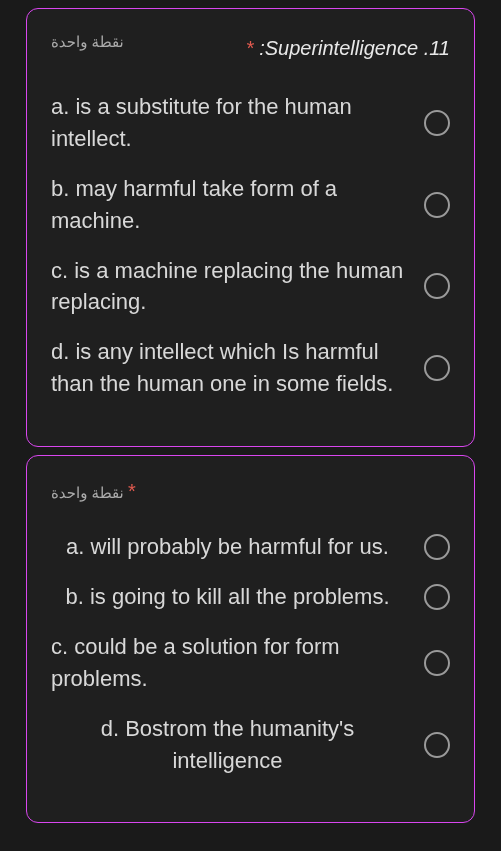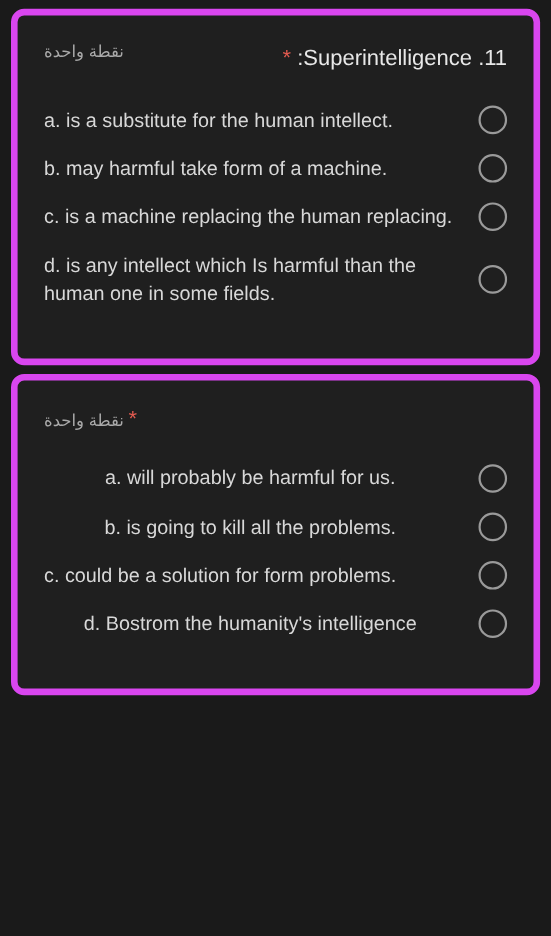--- a/index.html
+++ b/index.html
@@ -4,58 +4,59 @@
 <style>
   html, body {
     margin: 0;
     padding: 0;
     background: #1a1a1a;
     font-family: Arial, sans-serif;
     width: 501px;
   }
   .card {
     background: #1f1f1f;
-    border: 6px solid #d946ef;
+    border: 1px solid #d946ef;
     border-radius: 12px;
-    margin: 8px 10px;
+    margin: 8px 26px;
     padding: 24px 24px 28px 24px;
     box-sizing: border-box;
   }
   .header {
     display: flex;
     justify-content: space-between;
     align-items: flex-start;
     margin-bottom: 28px;
   }
   .points {
     color: #aaa;
     font-size: 15px;
     direction: rtl;
     white-space: nowrap;
   }
   .title-wrap {
     text-align: center;
     color: #e8e8e8;
     font-size: 20px;
     line-height: 1.5;
+    font-style: italic;
   }
   .asterisk {
     color: #e05a4f;
     font-size: 20px;
   }
   .option {
     display: flex;
     align-items: center;
     justify-content: space-between;
     gap: 20px;
     margin: 18px 0;
   }
   .option-text {
     color: #d8d8d8;
-    font-size: 18px;
+    font-size: 22px;
     line-height: 1.45;
     flex: 1;
   }
   .option-text.rtl { text-align: center; }
   .radio {
     width: 22px;
     height: 22px;
     border: 2px solid #9a9a9a;
     border-radius: 50%;
     flex-shrink: 0;

